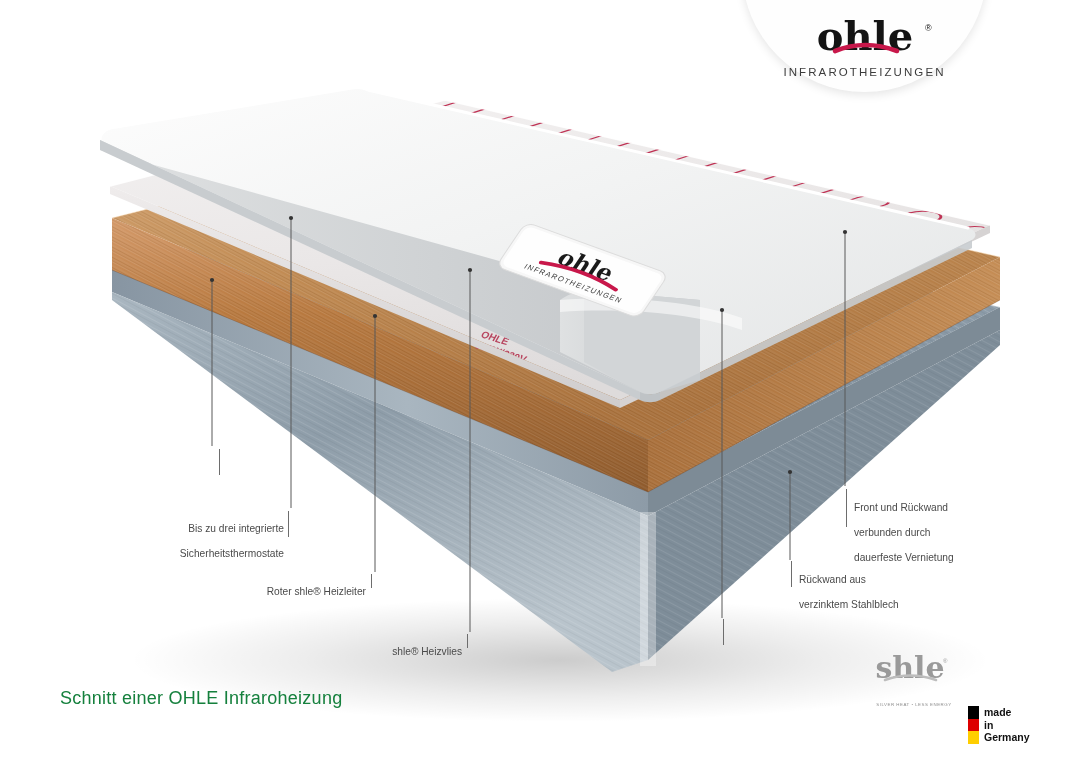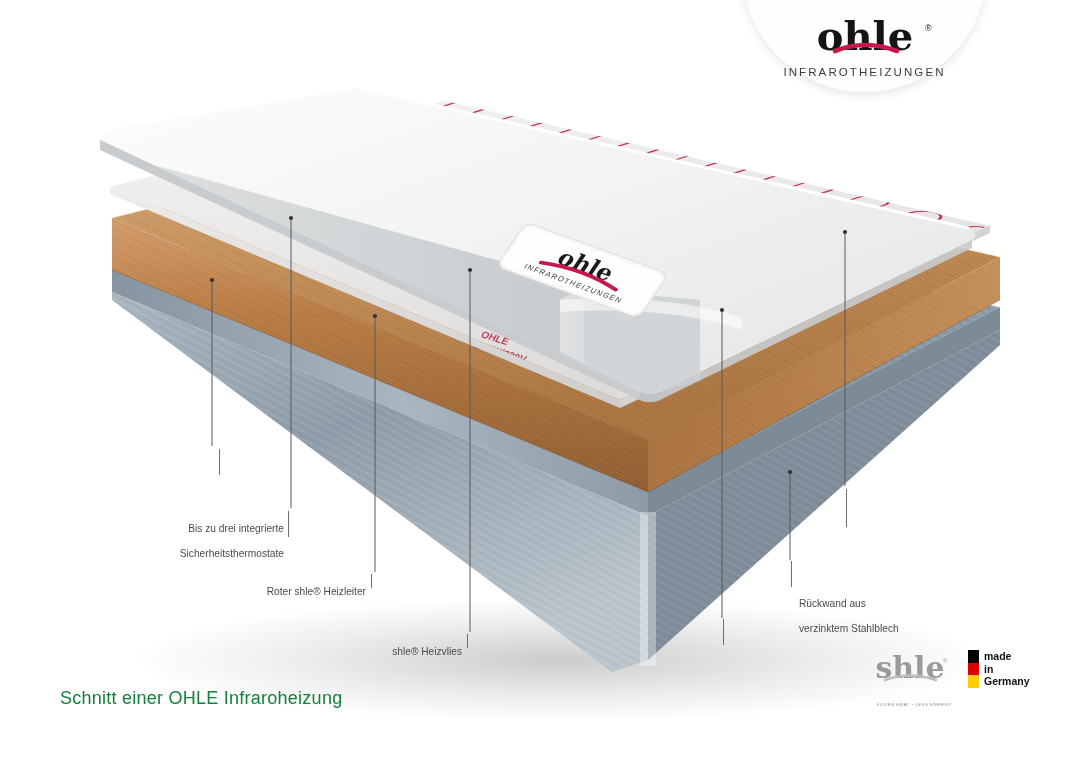--- a/index.html
+++ b/index.html
@@ -34,21 +34,21 @@
     font-size:18px;color:#15803d;letter-spacing:.25px;
   }
 
   
   .shle-mark{position:absolute;left:874px;top:652px;width:78px;height:38px;}
   .shle-tag{
     position:absolute;left:868px;top:702px;width:92px;
     font-size:4.4px;letter-spacing:.5px;color:#8d8d8d;text-align:center;
     white-space:nowrap;
   }
-  .germany{position:absolute;left:968px;top:650px;display:flex;gap:5px;}
+  .germany{position:absolute;left:968px;top:706px;display:flex;gap:5px;}
   .flag{width:11px;height:38px;display:flex;flex-direction:column;}
   .flag i{display:block;flex:1;}
   .germany-txt{
     font-size:10.5px;font-weight:bold;color:#111;line-height:12.7px;
     font-family:"Liberation Sans", sans-serif;
   }
 
   
   .label{position:absolute;font-size:10.2px;color:#4a4a4a;line-height:12.6px;white-space:pre-line;}
   .label.right-al{text-align:right;}
@@ -385,23 +385,28 @@
     <span>Roter shle® Heizleiter</span>
   </div>
   <div class="tick" style="left:371px;top:574px;height:14px;"></div>
 
   <div class="label right-al" style="left:382px;top:633px;width:80px;">
     <span>shle® Heizvlies</span>
   </div>
   <div class="tick" style="left:467px;top:634px;height:14px;"></div>
 
   <div class="tick" style="left:846px;top:489px;height:38px;"></div>
+  <div class="label left-al" style="left:854px;top:489px;width:140px;">
+    <span>Front und Rückwand</span><br>
+    <span>verbunden durch</span><br>
+    <span>dauerfeste Vernietung</span>
+  </div>
 
   <div class="tick" style="left:791px;top:561px;height:26px;"></div>
-  <div class="label left-al" style="left:799px;top:585px;width:146px;">
+  <div class="label left-al" style="left:799px;top:561px;width:146px;">
     <span>Rückwand aus</span><br>
     <span>verzinktem Stahlblech</span>
   </div>
 
   <div class="tick" style="left:723px;top:619px;height:26px;"></div>
 
   <div class="caption">Schnitt einer OHLE Infraroheizung</div>
 
   <div class="shle-mark">
     <svg width="78" height="38" viewBox="0 0 78 38">

